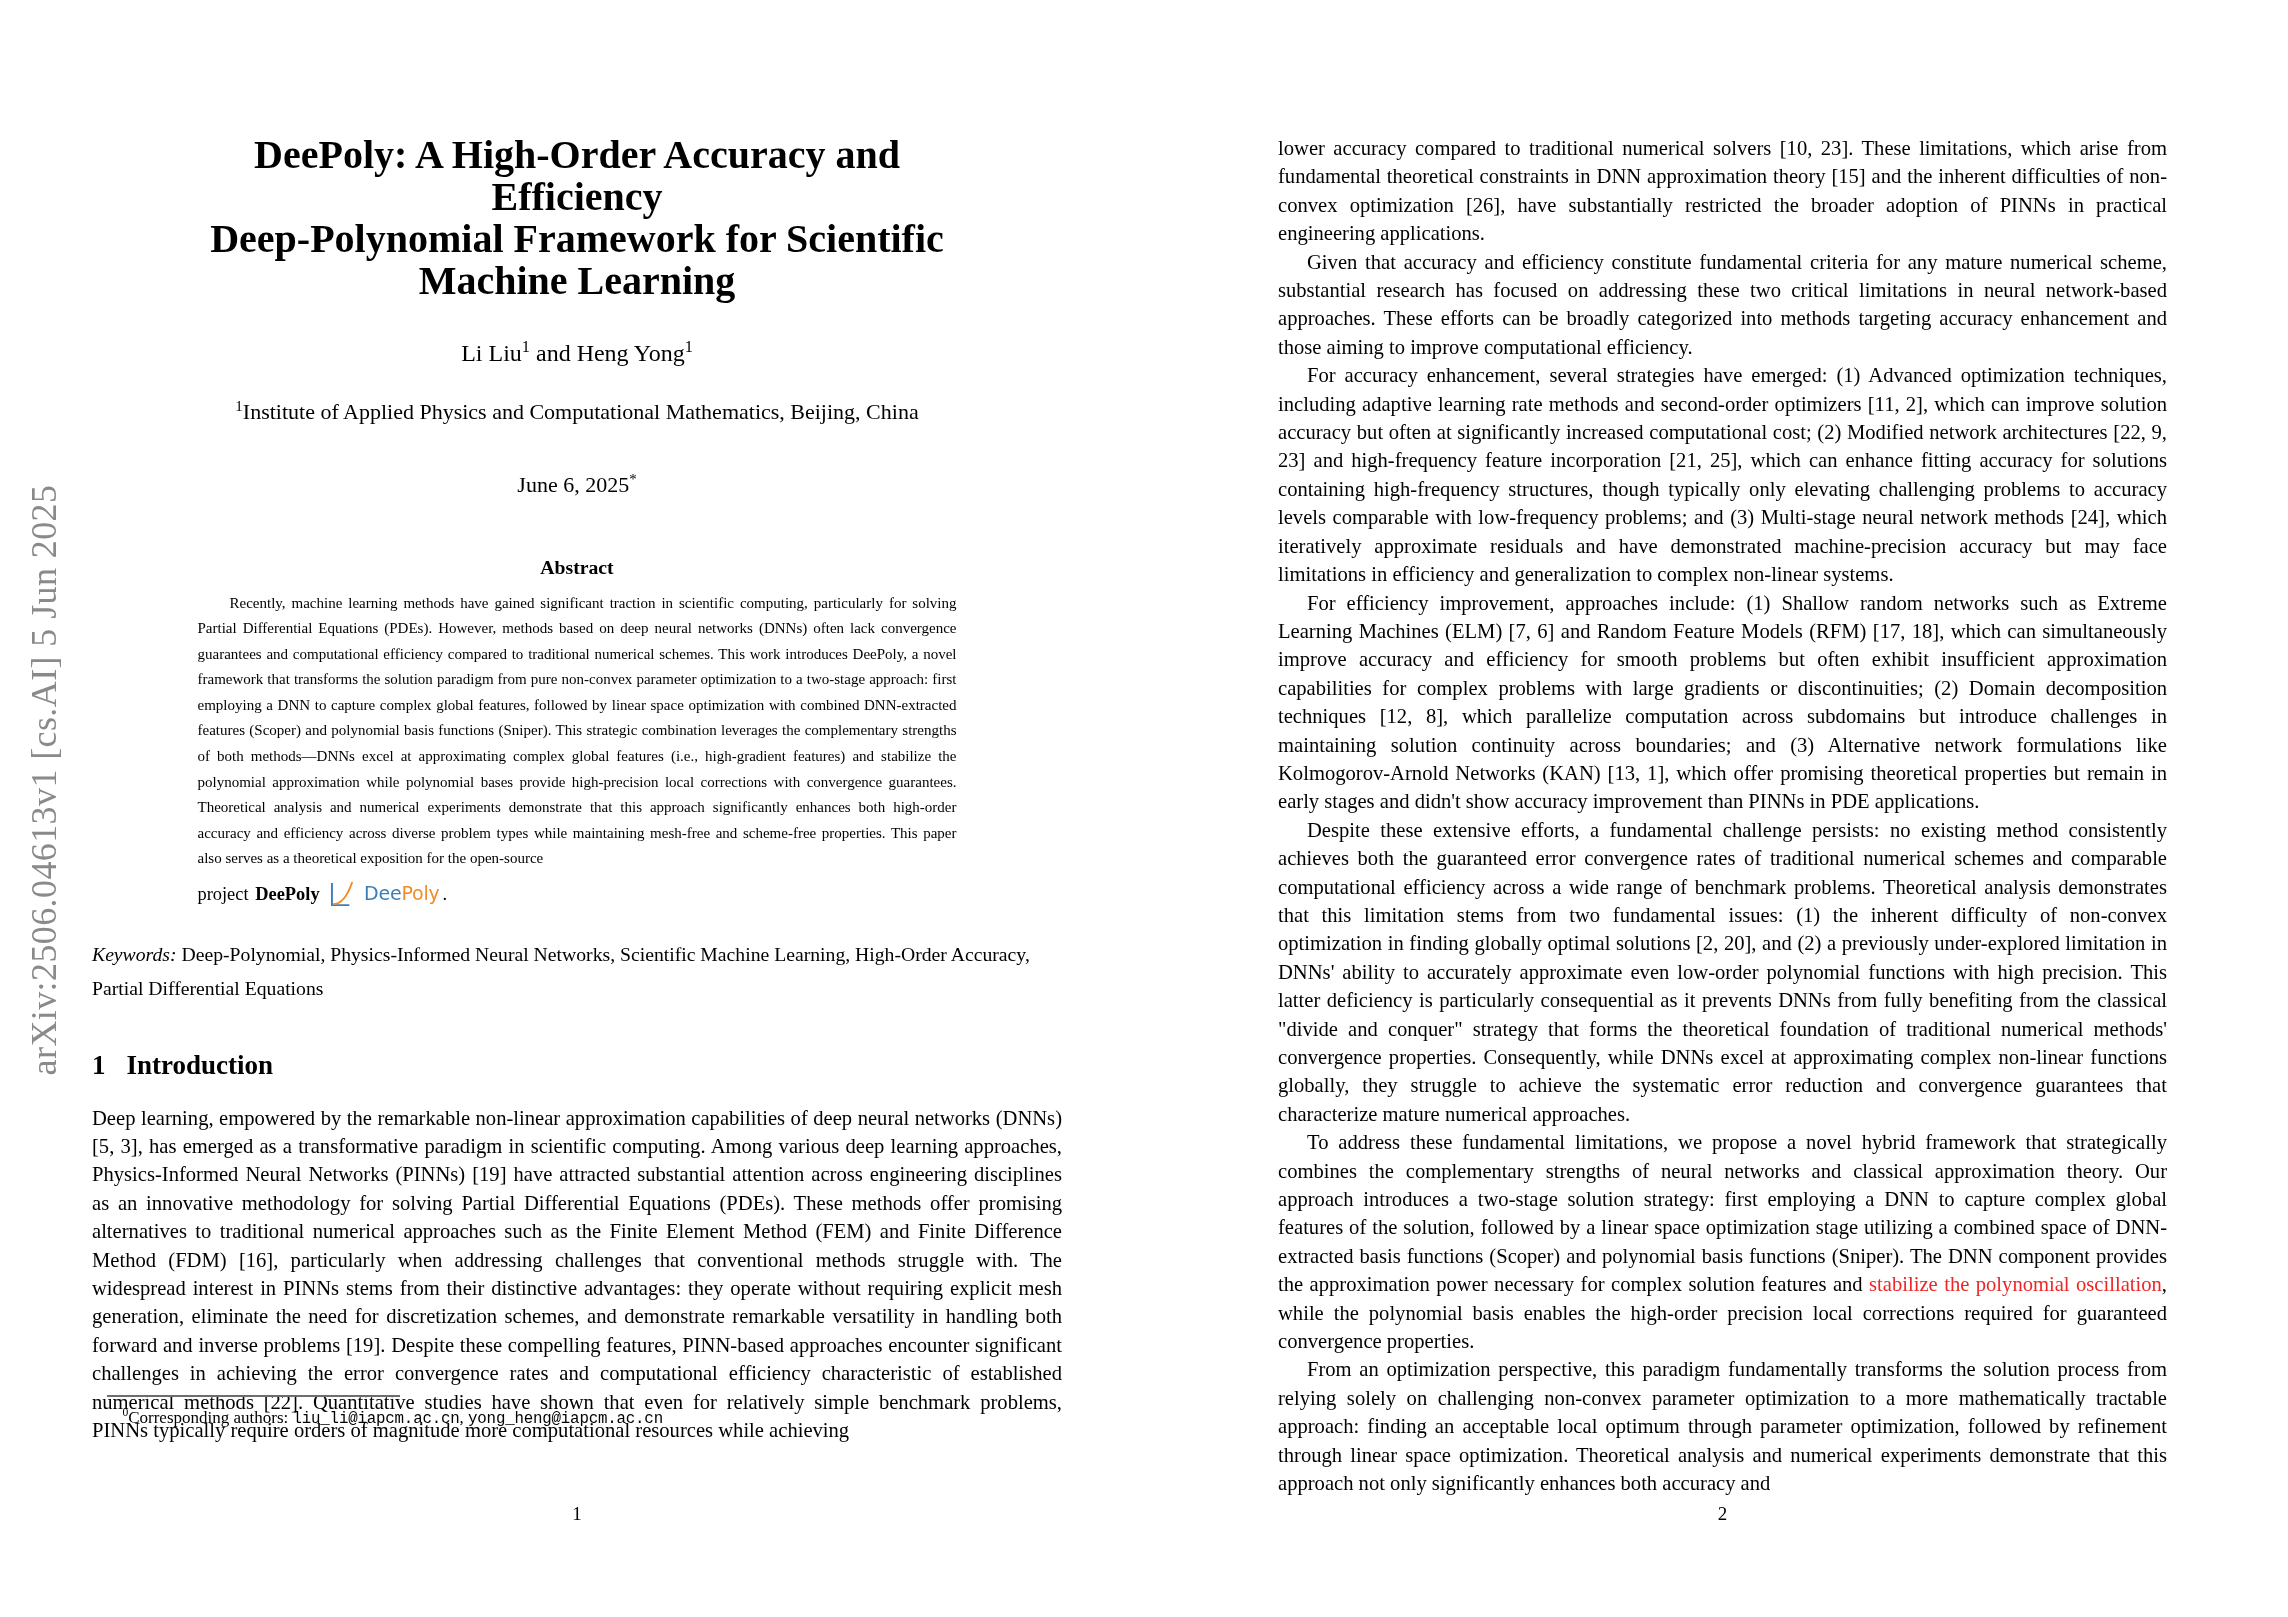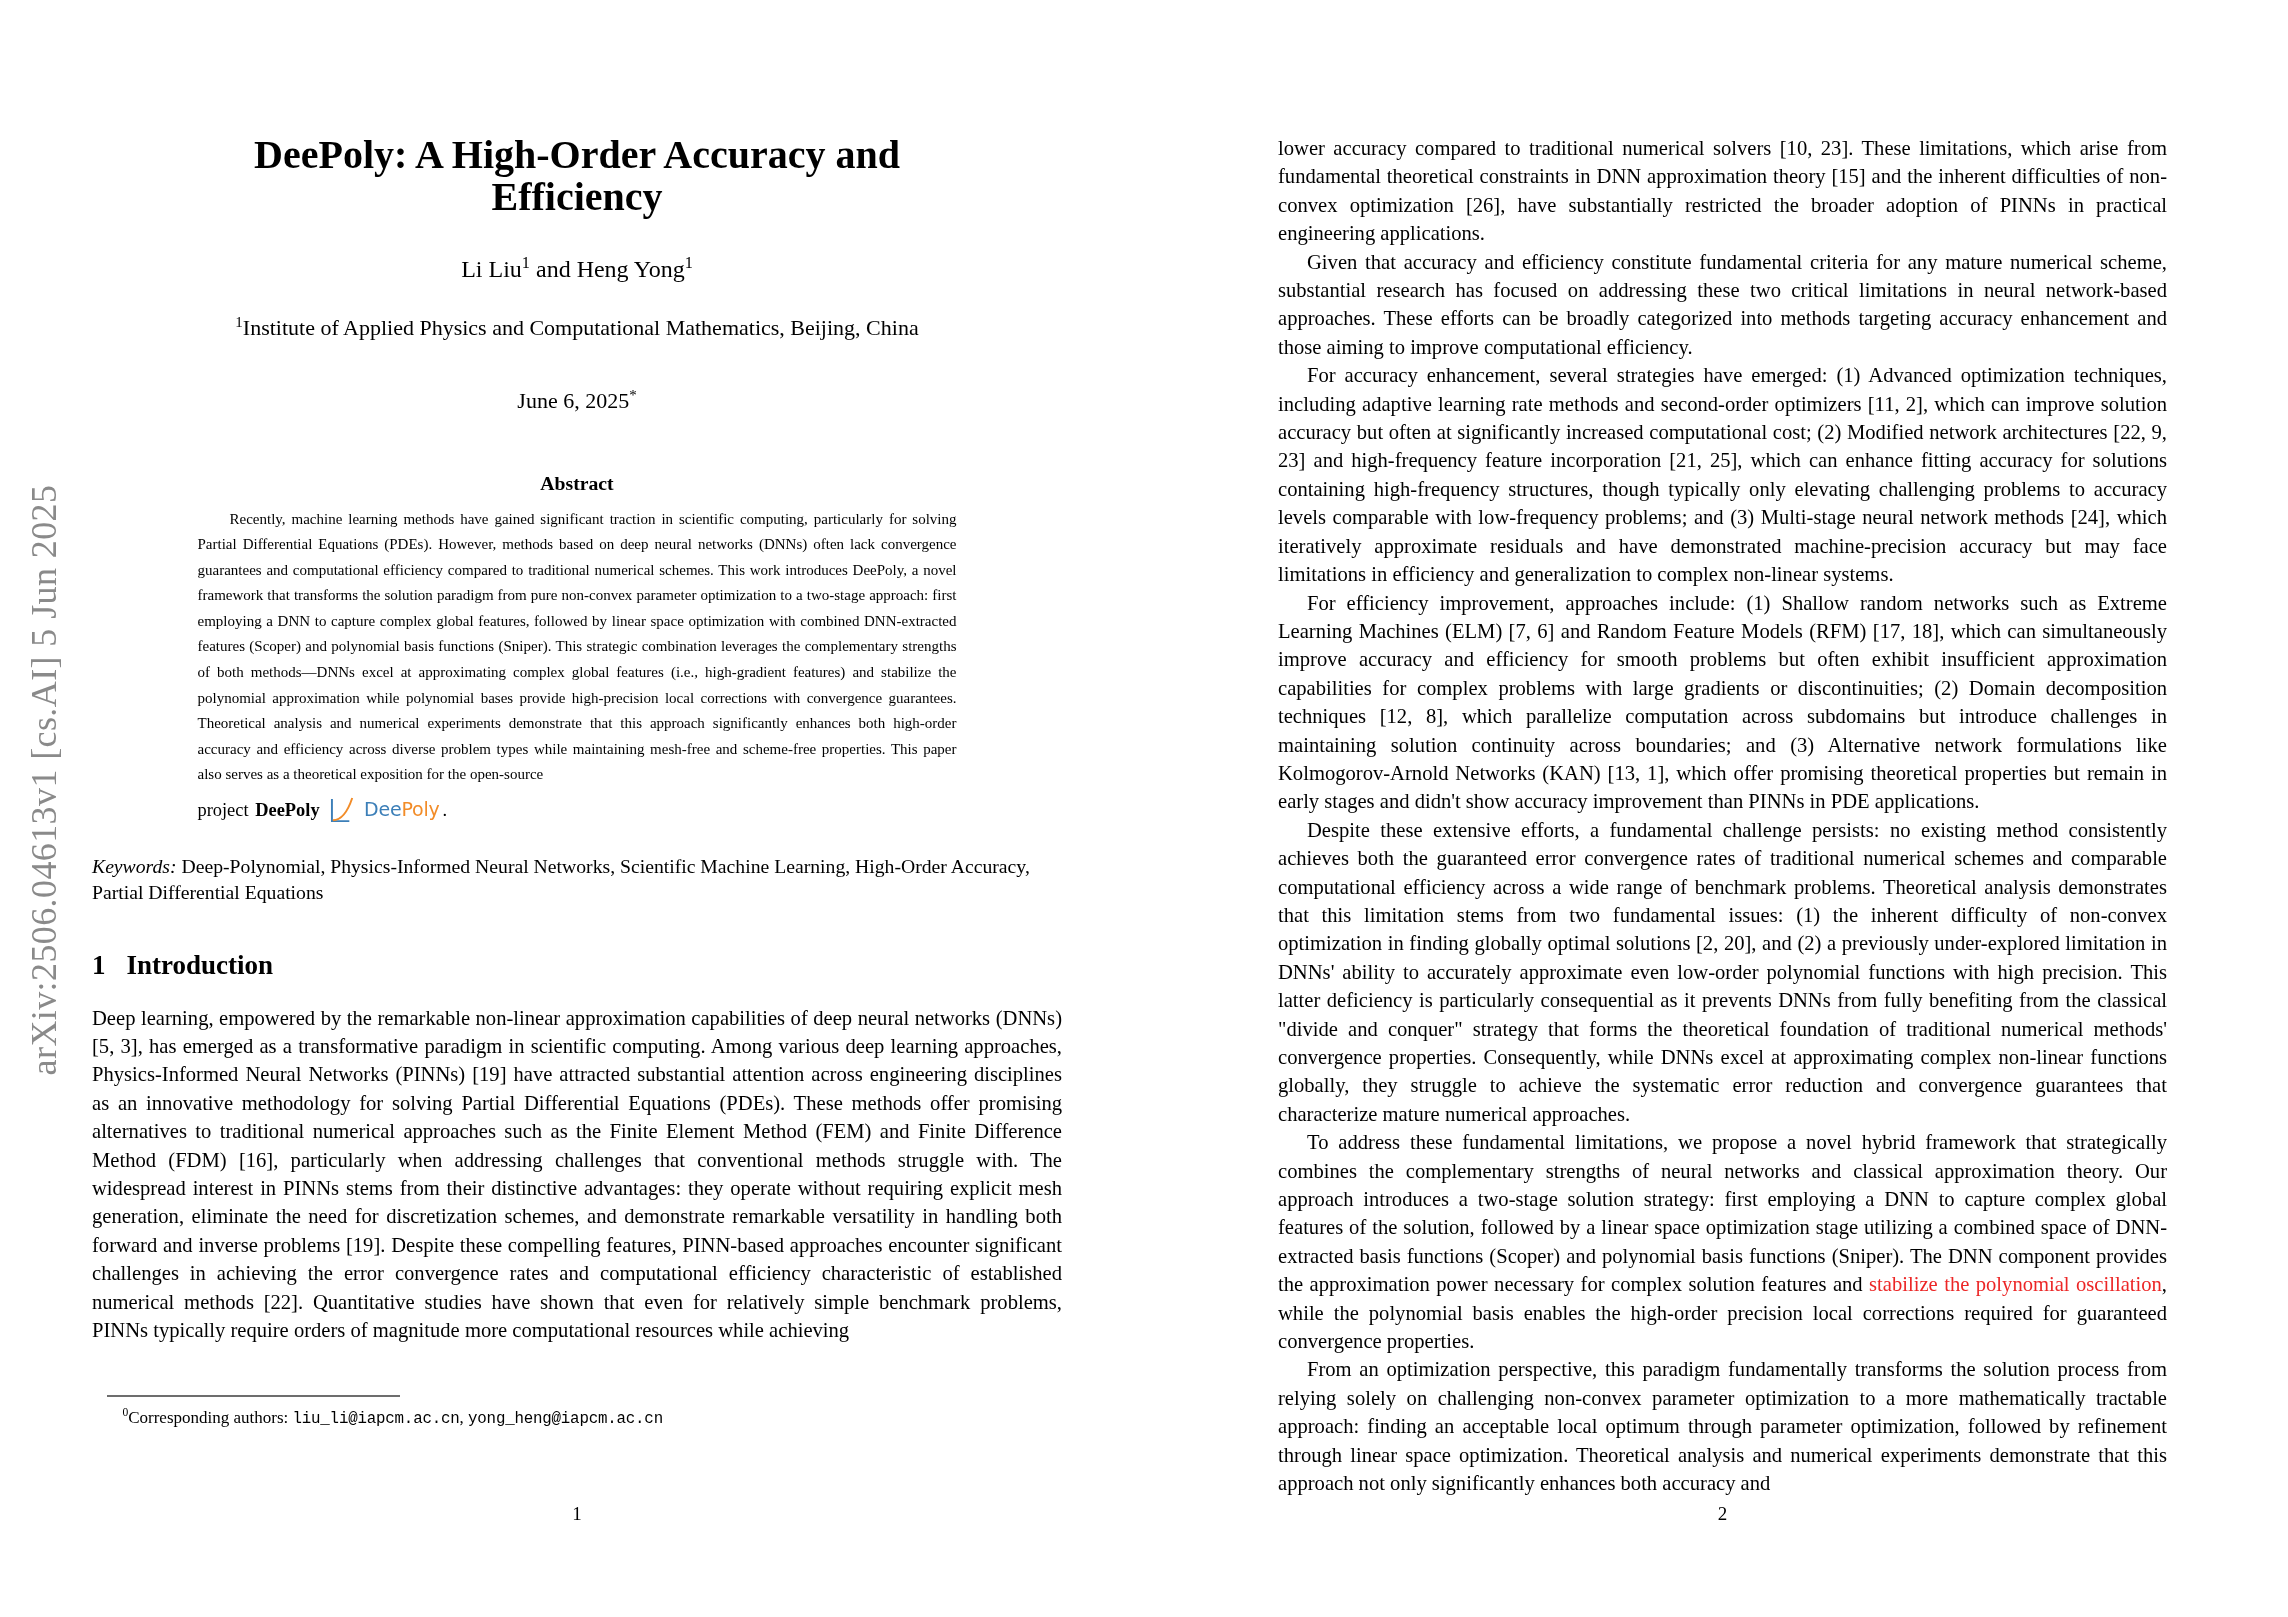--- a/index.html
+++ b/index.html
@@ -124,21 +124,21 @@
     font-family: "DejaVu Sans", sans-serif;
     font-size: 19px;
     letter-spacing: -0.2px;
     margin-left: 2.9px;
   }
 
   
   .keywords {
     margin-top: 27px;
     font-size: 19.7px;
-    line-height: 26px;
+    line-height: 34px;
     text-align: left;
   }
   .keywords i { font-style: italic; }
 
   
   .section-heading {
     margin-top: 45px;
     font-size: 27px;
     font-weight: bold;
   }
@@ -194,20 +194,21 @@
 <div class="arxiv-stamp">
   <span>arXiv:2506.04613v1  [cs.AI]  5 Jun 2025</span>
 </div>
 
 <div class="page page-left">
   <div class="page-inner">
 
     <div class="title-block">
       <h1 class="paper-title">
         <span class="title-line">DeePoly: A High-Order Accuracy and Efficiency</span>
+        <span class="title-line">Deep-Polynomial Framework for Scientific Machine Learning</span>
       </h1>
 
       <div class="authors">
         <span>Li Liu</span><sup>1</sup><span> and Heng Yong</span><sup>1</sup>
       </div>
 
       <div class="affiliation">
         <sup>1</sup><span>Institute of Applied Physics and Computational Mathematics, Beijing, China</span>
       </div>
 

